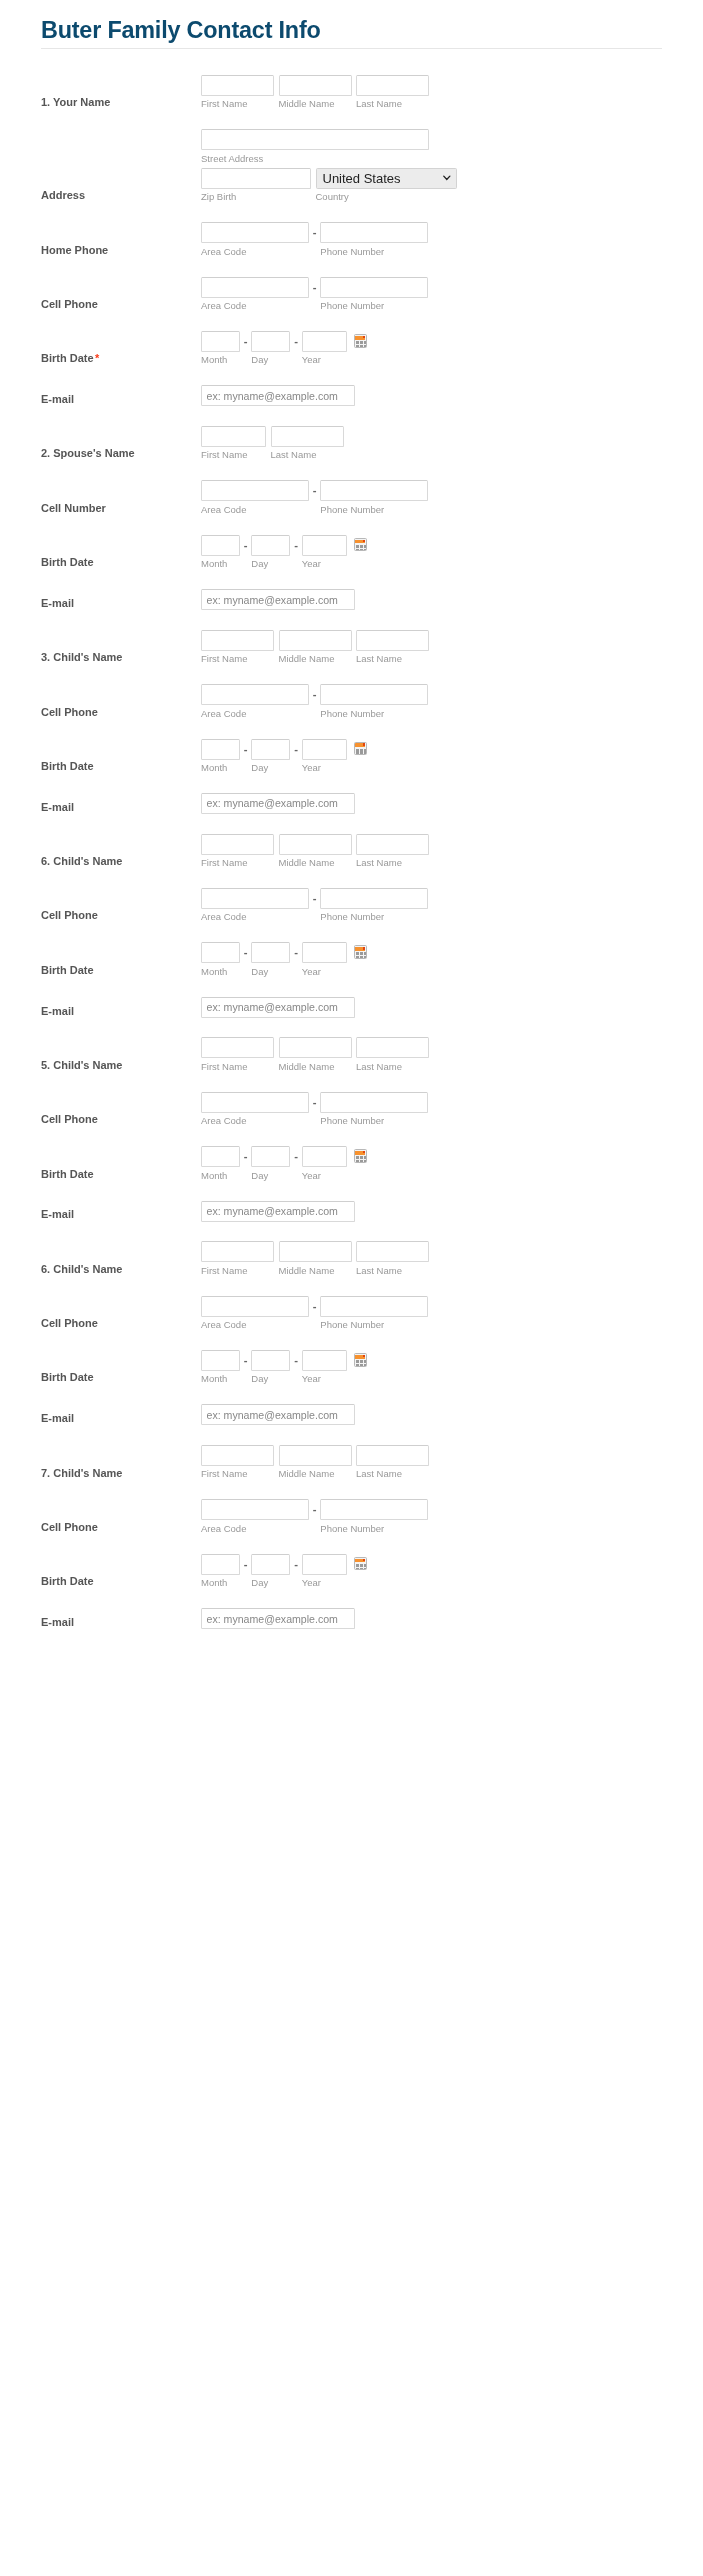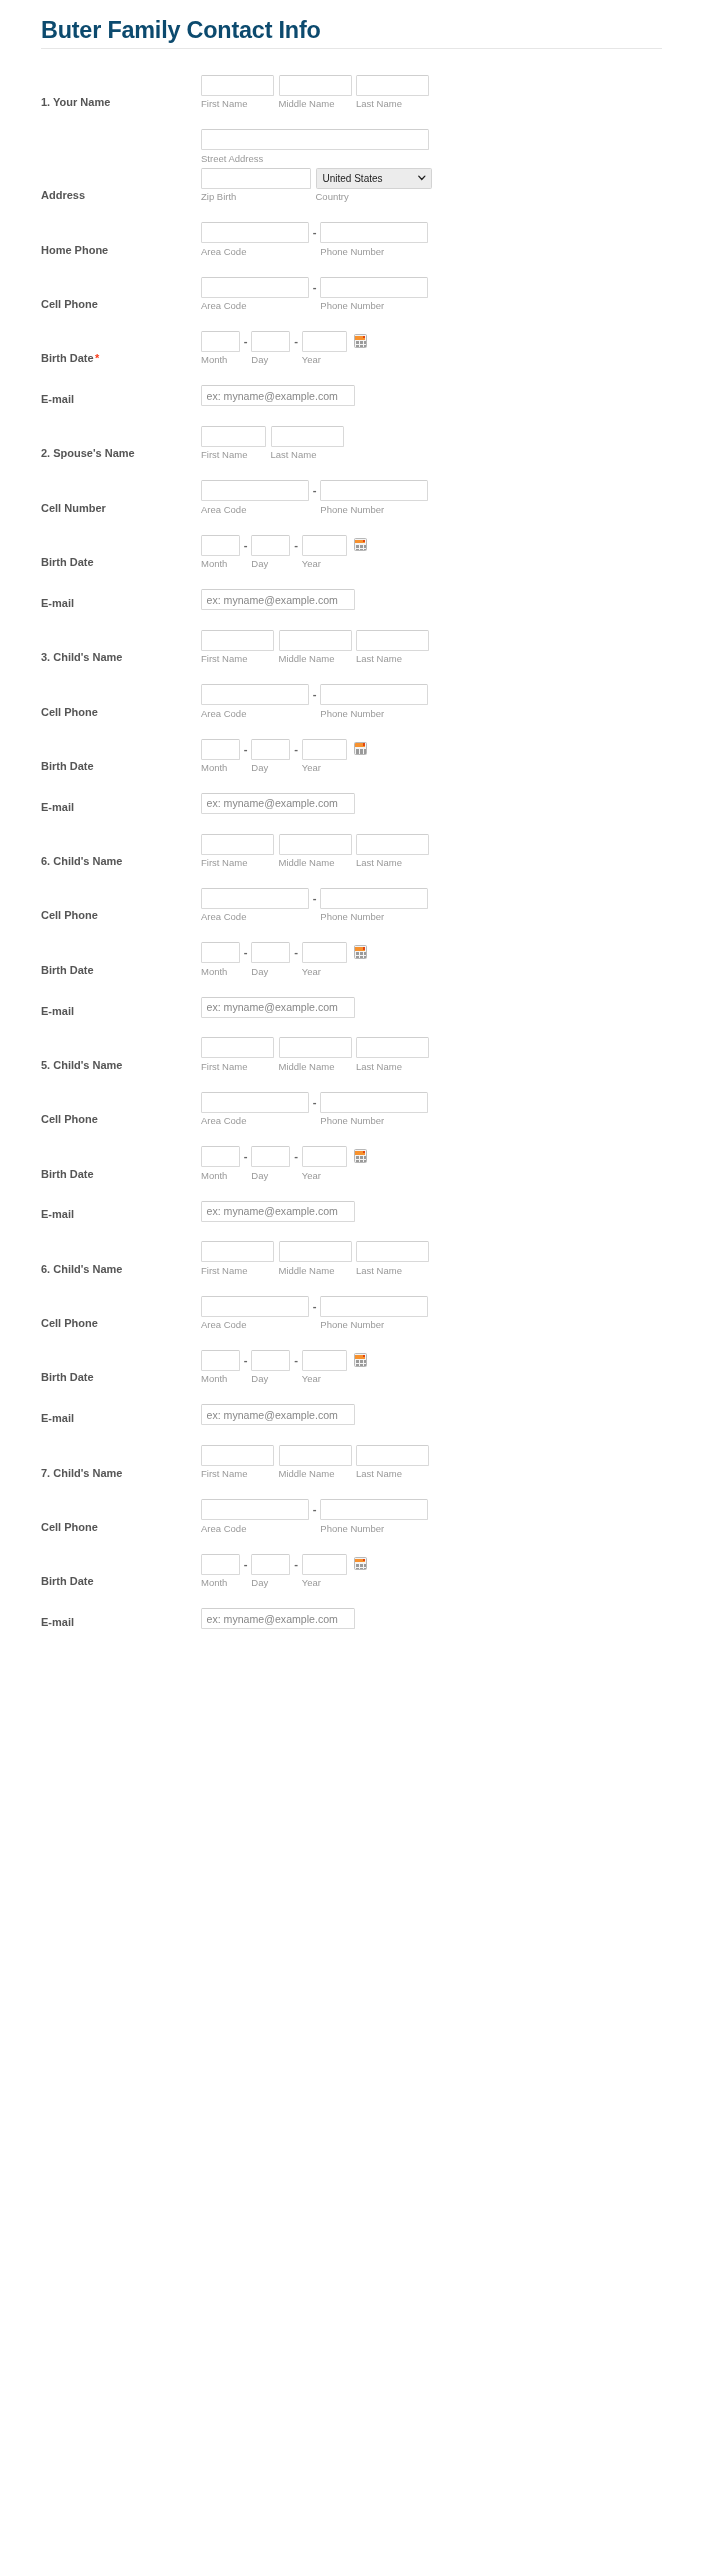--- a/index.html
+++ b/index.html
@@ -120,24 +120,24 @@
   .gap-h { width: 4.5px; flex: 0 0 4.5px; }
 
   
   .select-wrap { position: relative; display: inline-block; }
   select.country {
     -webkit-appearance: none;
     appearance: none;
     border: 0.8px solid #d3d3d3;
     background: #ececec;
     height: 21px;
-    width: 116px;
+    width: 141px;
     border-radius: 1.5px;
     padding: 1.5px 18px 1.5px 6px;
-    font-size: 10px;
+    font-size: 13px;
     color: #222;
     font-family: "Liberation Sans", sans-serif;
     outline: none;
   }
   .select-chevron {
     position: absolute;
     right: 6px; top: 50%;
     transform: translateY(-50%);
     pointer-events: none;
     width: 7.6px; height: 5.3px;

